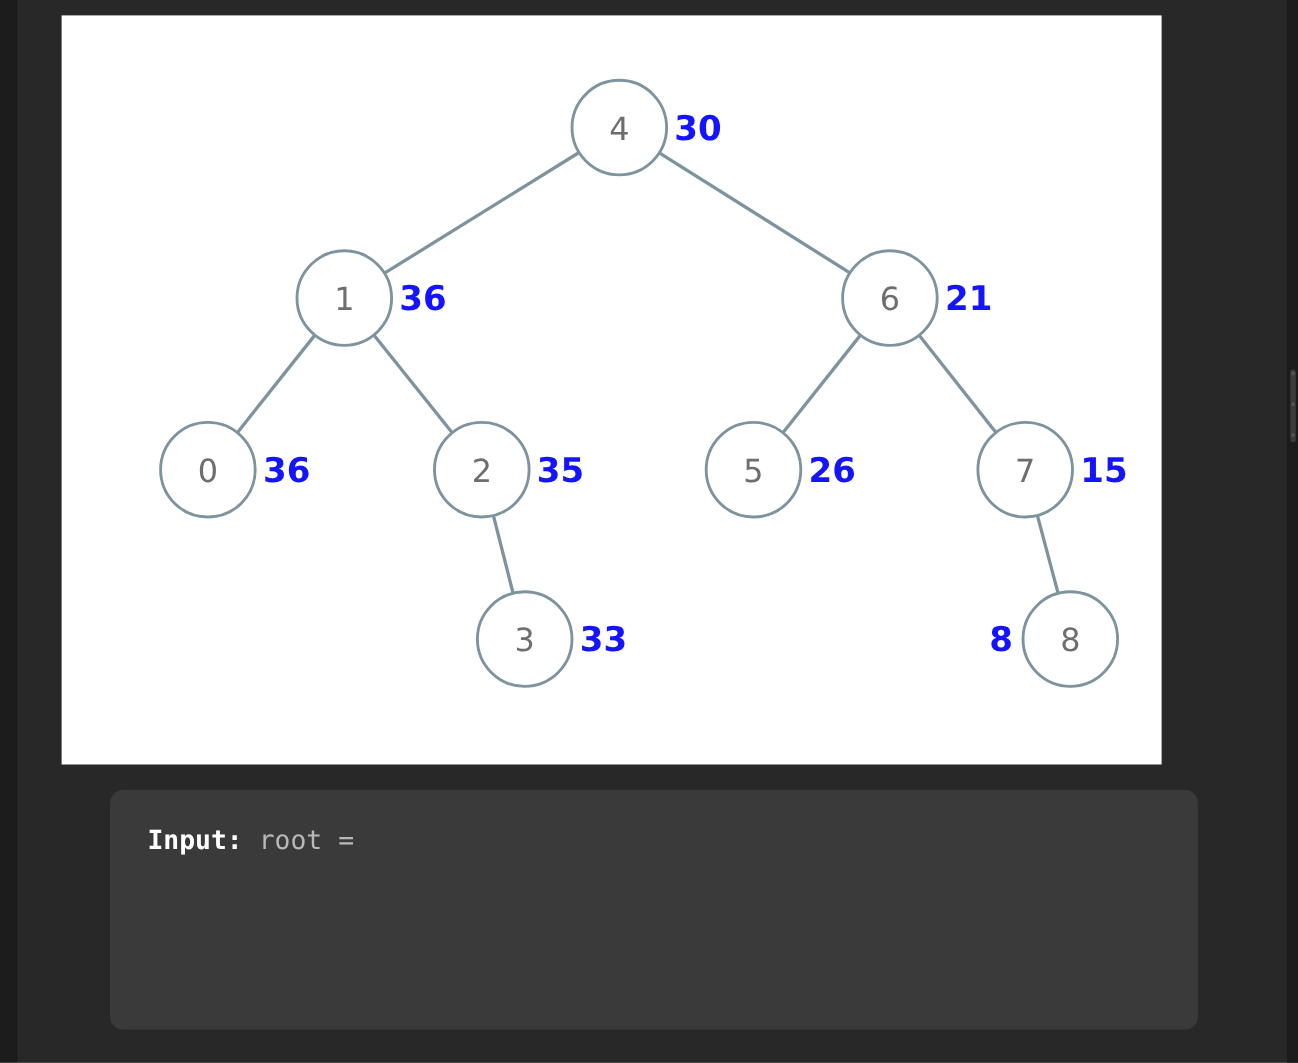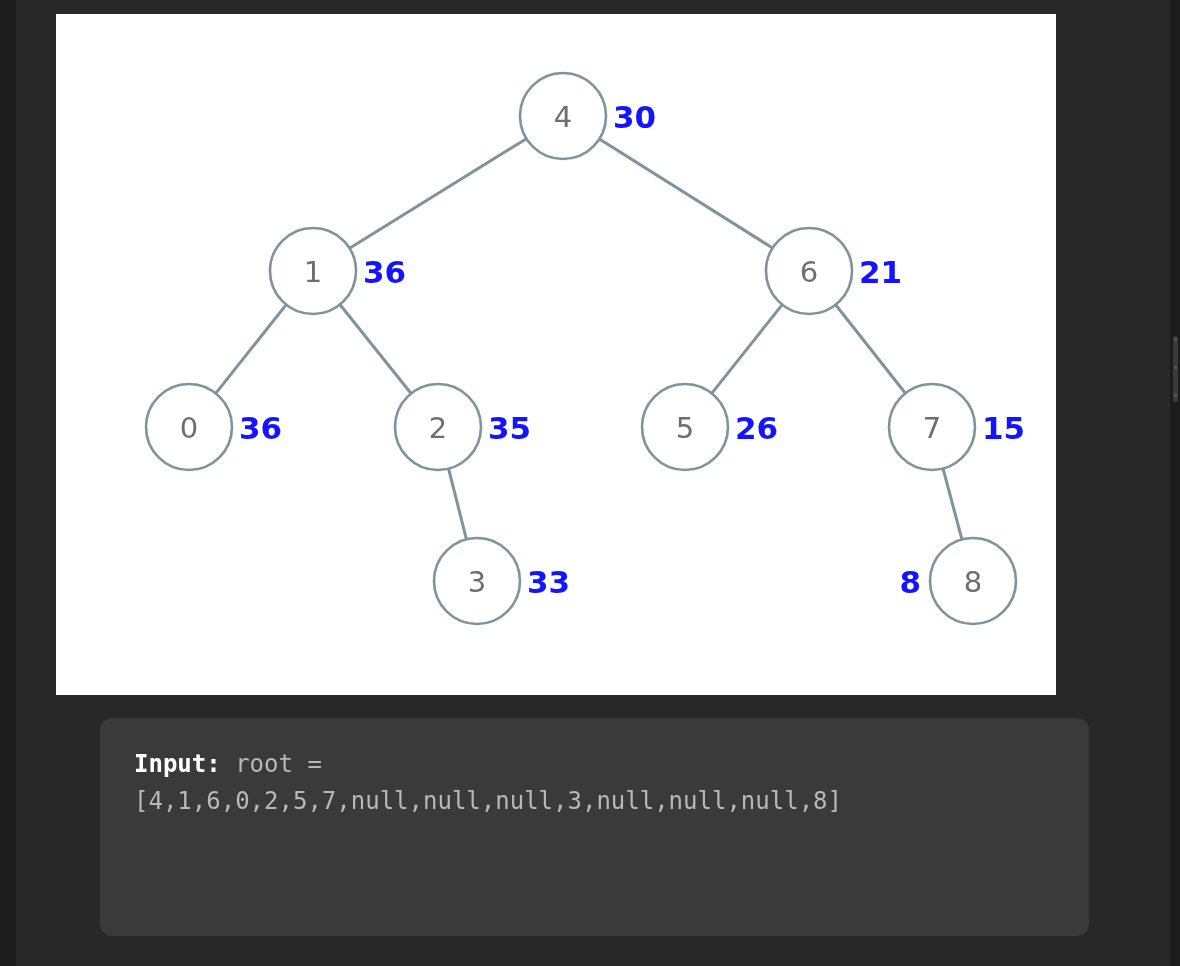--- a/index.html
+++ b/index.html
@@ -128,21 +128,20 @@
             <circle cx="917" cy="567" r="43" class="node-circle" stroke="#7d939e"></circle>
             <text x="917" y="568" class="node-key" fill="#6e6e6e">8</text>
             <text x="865" y="568" class="node-val left" fill="#1414ff">8</text>
           </g>
         </g>
     </svg>
   </div>
 
   <div id="io-block">
     <div class="io-line"><span class="io-label">Input:</span><span class="io-value"> root =</span></div>
-    <div class="io-line io-value">[4,1,6,0,2,5,7,null,null,null,3,null,null,null,8]</div>
   </div>
 
   <div id="scroll-track">
     <div id="scroll-grip"></div>
     <div class="grip-dot" style="top:338px;"></div>
     <div class="grip-dot" style="top:366px;"></div>
     <div class="grip-dot" style="top:394px;"></div>
   </div>
 
 </div>

